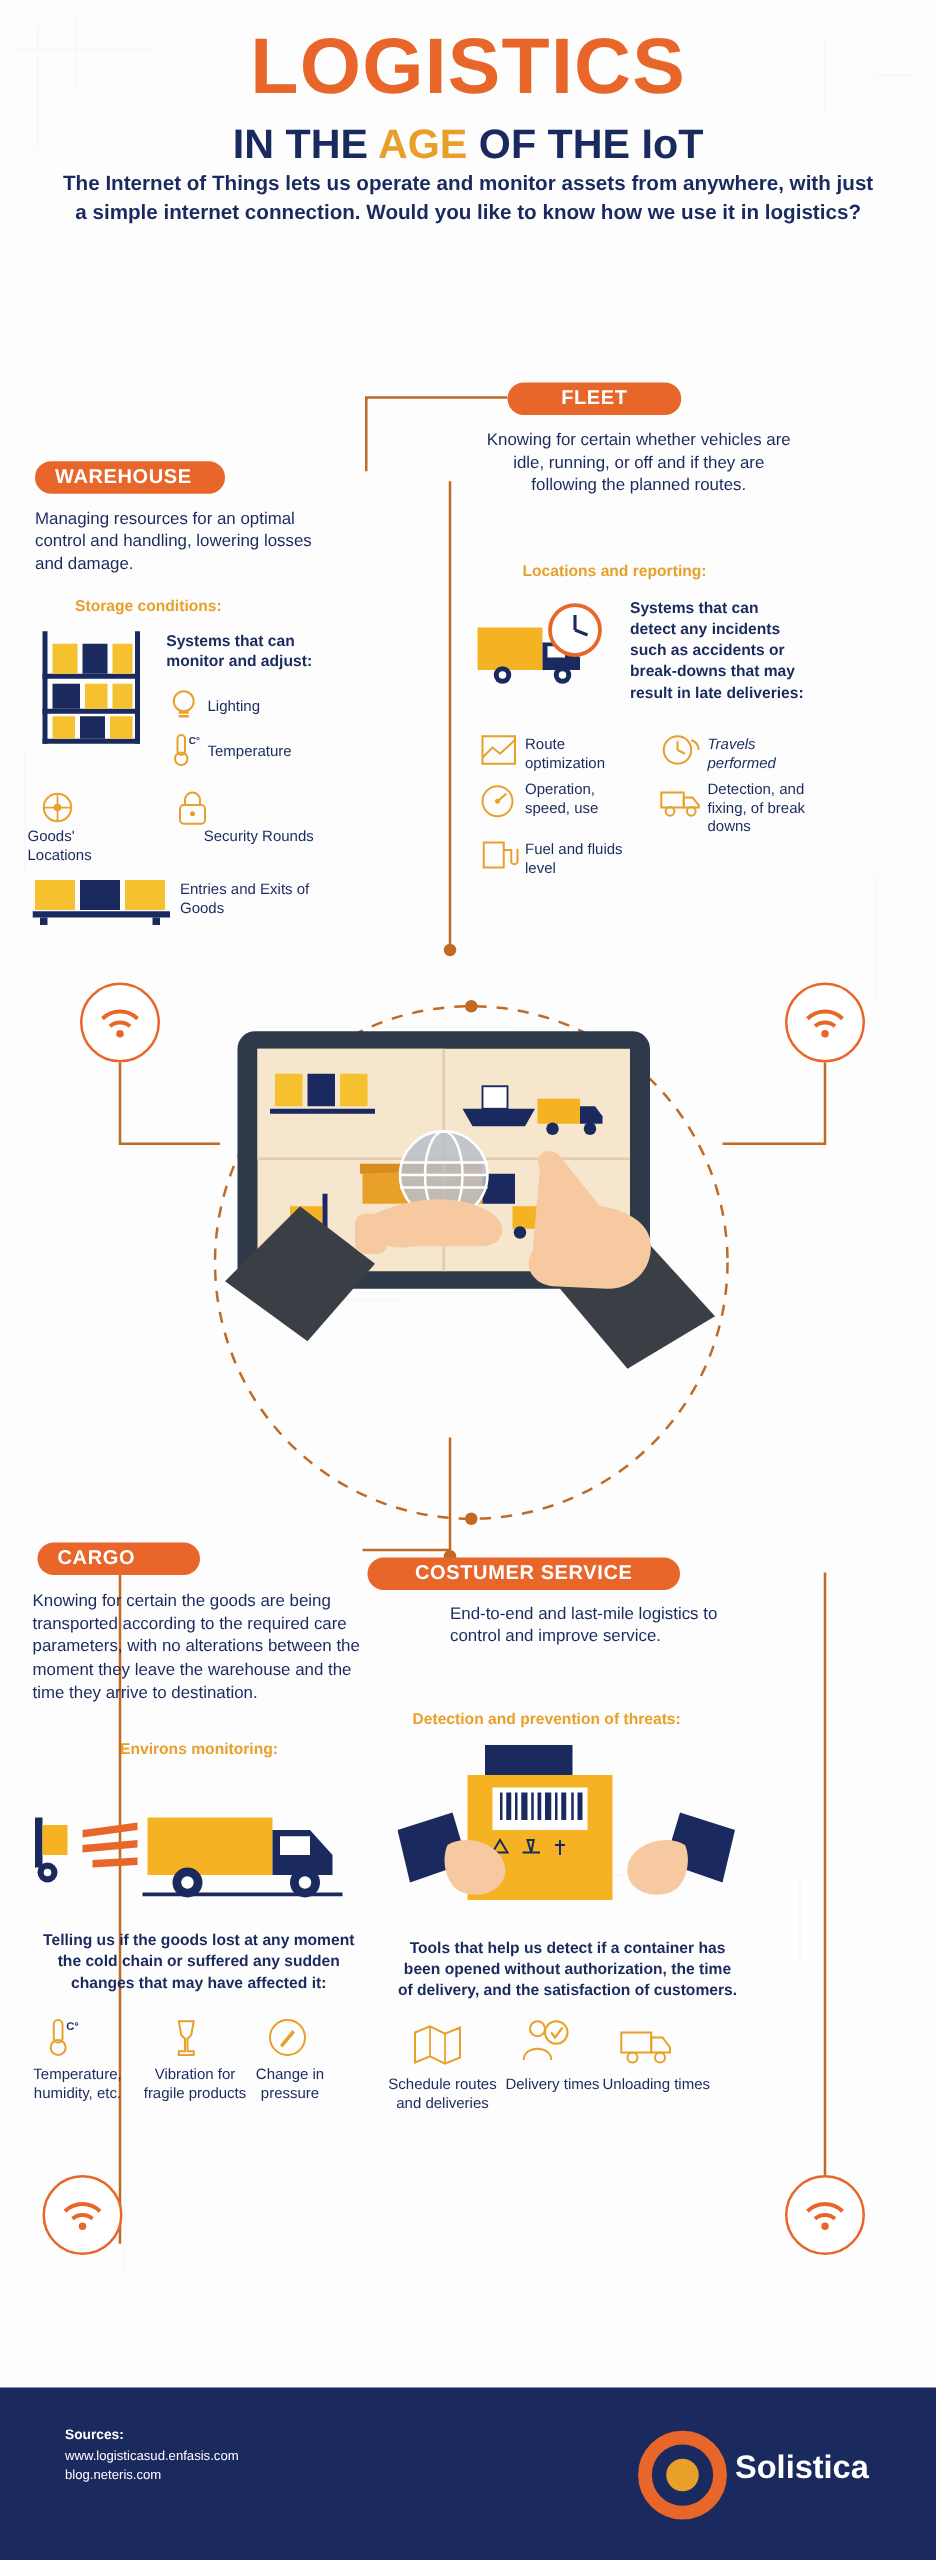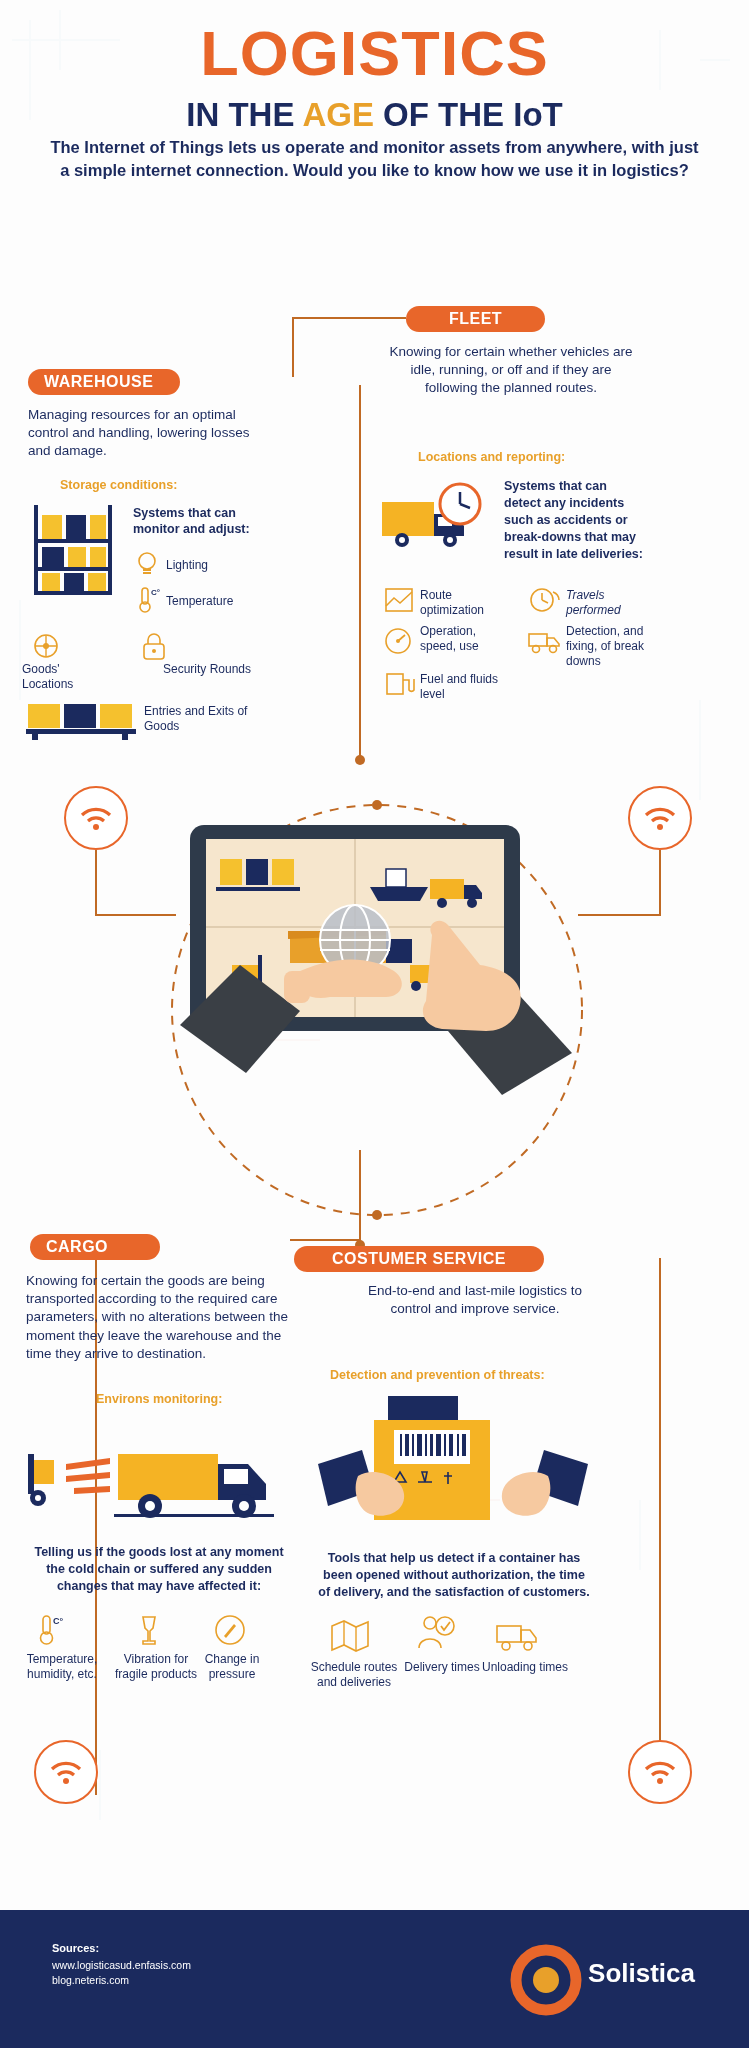--- a/index.html
+++ b/index.html
@@ -363,21 +363,21 @@
   </svg>
   <div class="lbl" style="left:110px; top:1652px; width:92px; text-align:center;">Vibration for fragile products</div>
 
   <svg style="position:absolute;left:212px;top:1612px;" width="36" height="36">
     <circle cx="18" cy="18" r="14" fill="none" stroke="#e8a02a" stroke-width="1.6"></circle>
     <path d="M12,24 L22,12 L24,14 L14,26 Z" fill="#e8a02a"></path>
   </svg>
   <div class="lbl" style="left:190px; top:1652px; width:84px; text-align:center;">Change in pressure</div>
 
   <div class="pill" style="left:294px; top:1246px; width:250px; justify-content:center;">COSTUMER SERVICE</div>
-  <div class="sect-body" style="left:350px; top:1282px; width:250px; text-align:center;">End-to-end and last-mile logistics to control and improve service.</div>
+  <div class="sect-body" style="left:360px; top:1282px; width:250px; ">End-to-end and last-mile logistics to control and improve service.</div>
   <div class="sub-orange" style="left:330px; top:1368px;">Detection and prevention of threats:</div>
 
   <svg style="position:absolute;left:318px;top:1390px;" width="270" height="170">
     <rect x="70" y="6" width="70" height="24" fill="#1b2a5e"></rect>
     <rect x="56" y="30" width="116" height="100" fill="#f5b324"></rect>
     <rect x="76" y="40" width="76" height="34" fill="#ffffff"></rect>
     <g fill="#1b2a5e">
       <rect x="82" y="44" width="2" height="22"></rect>
         <rect x="87" y="44" width="4" height="22"></rect>
       <rect x="94" y="44" width="2" height="22"></rect>

